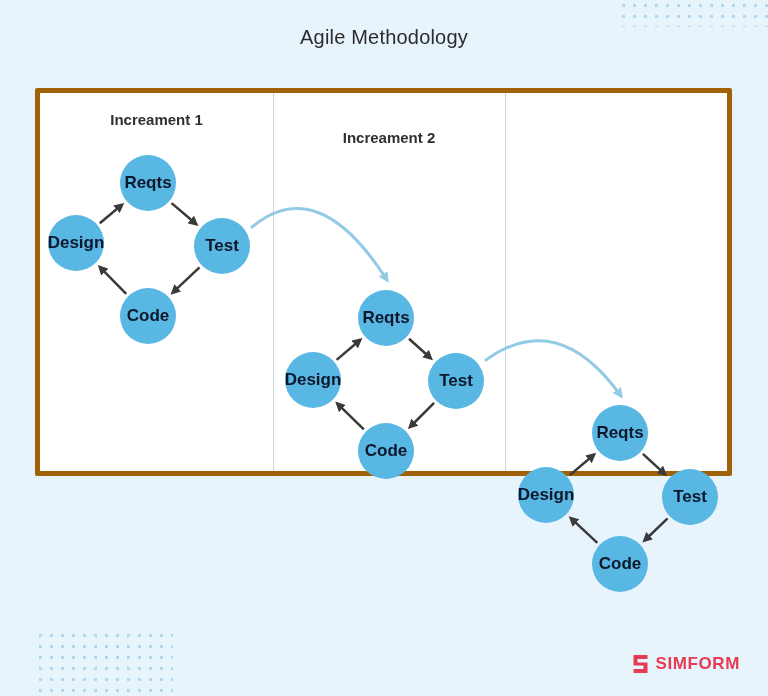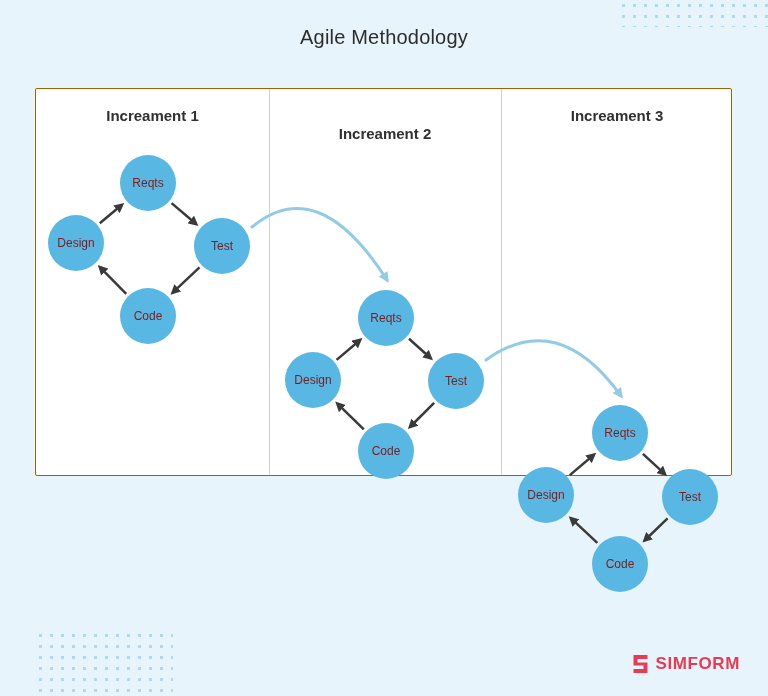--- a/index.html
+++ b/index.html
@@ -18,21 +18,21 @@
     font-size: 20px;
     font-weight: 400;
     color: #2d2d2d;
     letter-spacing: 0.2px;
   }
   .panel {
     position: absolute;
     left: 35px; top: 88px;
     width: 697px; height: 388px;
     background: #ffffff;
-    border: 1px solid #a16207;
+    border: 5px solid #a16207;
     border-radius: 2px;
     box-sizing: border-box;
   }
   .divider {
     position: absolute;
     top: 0; bottom: 0;
     width: 1px;
     background: #ccd3d9;
   }
   .divider.d1 { left: 233px; }
@@ -52,23 +52,23 @@
     position: absolute;
     left: 0; top: 0;
     width: 768px; height: 696px;
     pointer-events: none;
   }
   .node {
     position: absolute;
     width: 56px; height: 56px;
     border-radius: 50%;
     background: #58b7e3;
-    color: #7f1d1d;
-    font-size: 12px;
-    font-weight: 400;
+    color: #0f172a;
+    font-size: 17px;
+    font-weight: 700;
     display: flex;
     align-items: center;
     justify-content: center;
     text-align: center;
   }
   .dots {
     position: absolute;
     background-image: radial-gradient(circle, #aed9ee 1.7px, transparent 1.9px);
     background-size: 11px 11px;
   }
@@ -94,21 +94,20 @@
 <div class="dots dots-tr"></div>
 <div class="dots dots-bl"></div>
 
 <h1 class="title">Agile Methodology</h1>
 
 <div class="panel">
   <div class="divider d1"></div>
   <div class="divider d2"></div>
   <div class="col-header h1">Increament 1</div>
   <div class="col-header h2">Increament 2</div>
-  <div class="col-header h3">Increament 3</div>
 </div>
 
 <svg class="overlay" viewBox="0 0 768 696" xmlns="http://www.w3.org/2000/svg">
   <defs>
     <marker id="arrowDark" viewBox="0 0 10 10" refX="7" refY="5" markerWidth="4" markerHeight="4" orient="auto">
       <path d="M0 0 L10 5 L0 10 z" fill="#3a3a3a"></path>
     </marker>
     <marker id="arrowBlue" viewBox="0 0 10 10" refX="7" refY="5" markerWidth="3.5" markerHeight="3.5" orient="auto">
       <path d="M0 0 L10 5 L0 10 z" fill="#93cbe5"></path>
     </marker>

